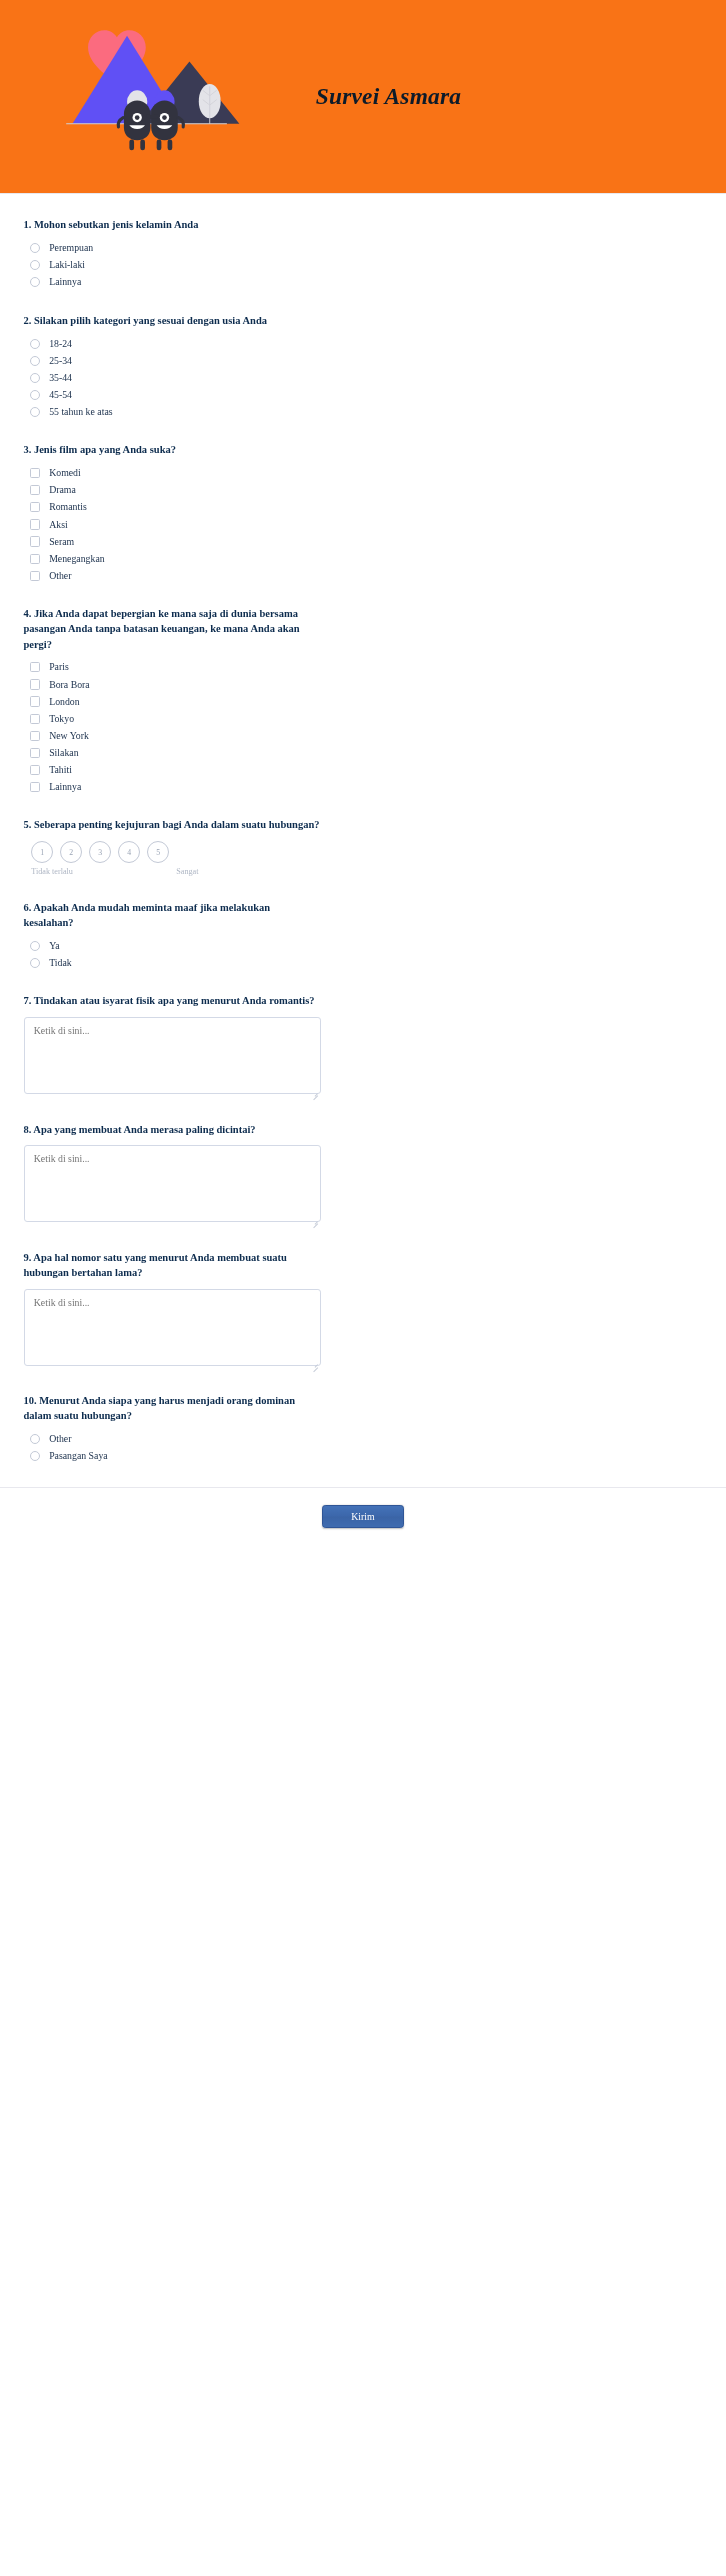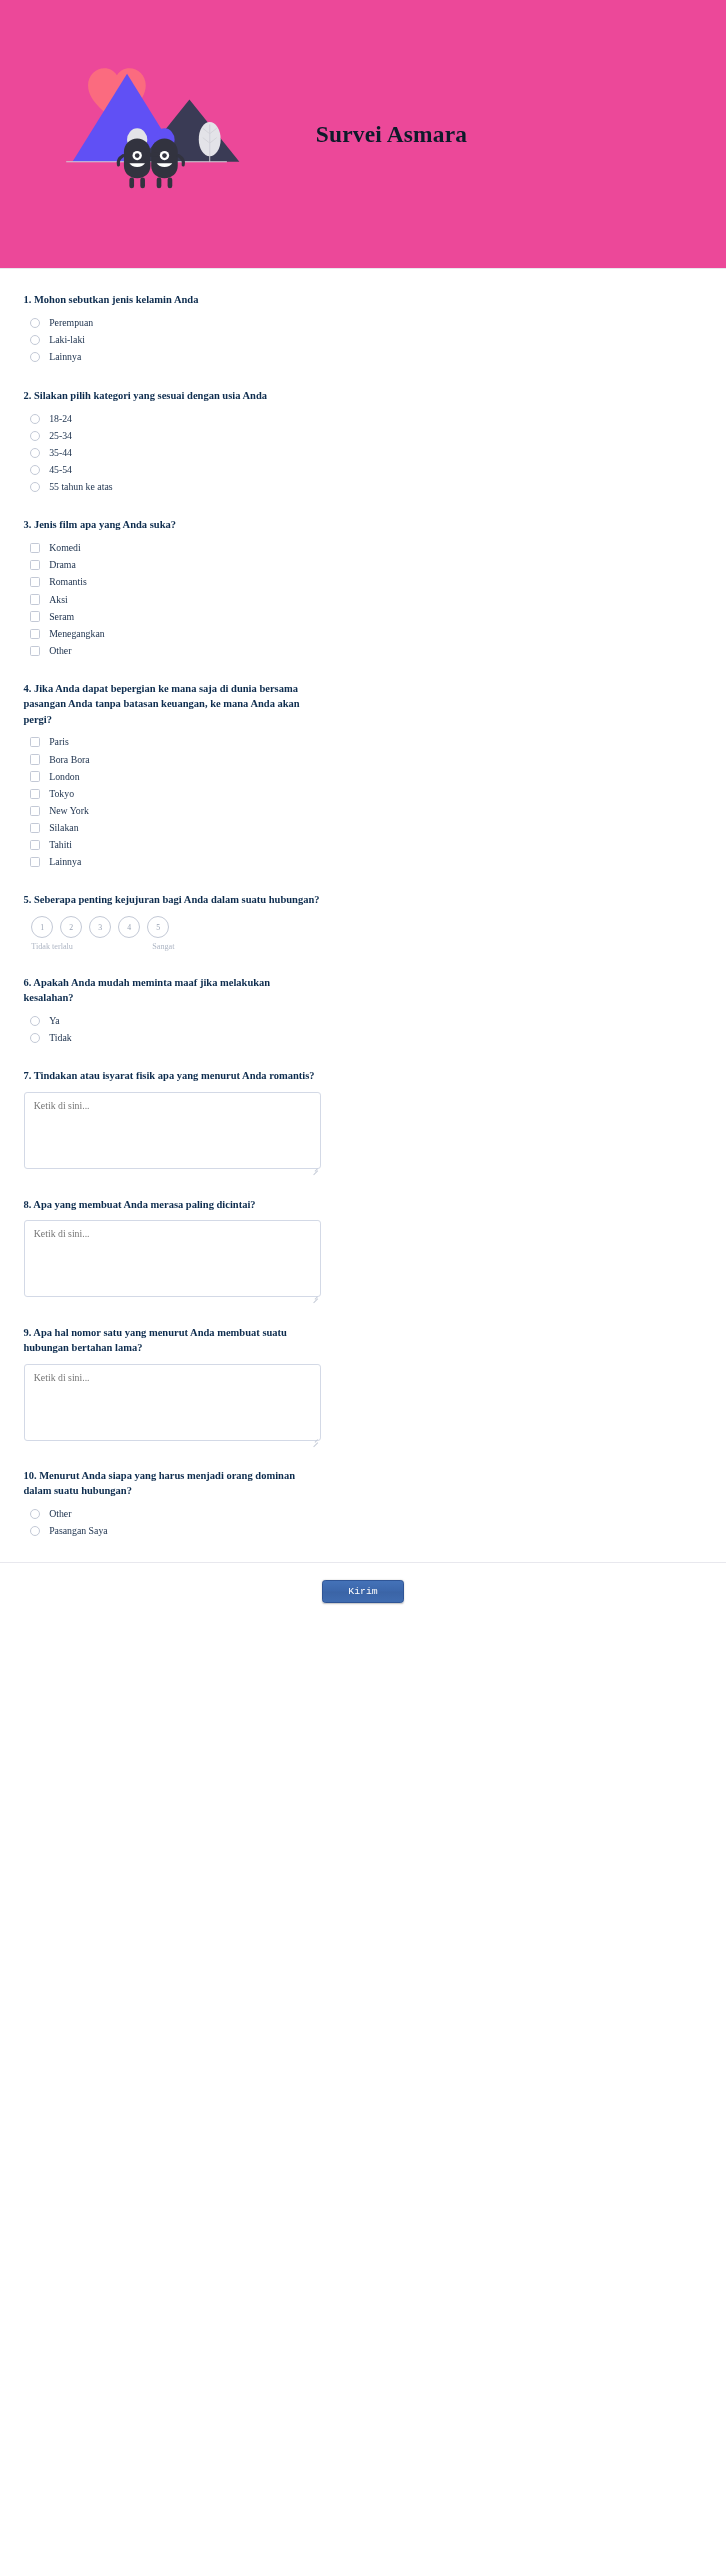--- a/index.html
+++ b/index.html
@@ -9,27 +9,28 @@
     background: #ffffff;
     font-family: "Liberation Serif", "DejaVu Serif", serif;
     color: #102a43;
     -webkit-font-smoothing: antialiased;
   }
 
   .page { width: 726px; background: #fff; }
 
   
   .header {
-    height: 269px;
+    height: 194px;
     display: flex;
     align-items: center;
     justify-content: flex-start;
     padding-left: 35px;
     border-bottom: 0.8px solid #e8e8ee;
-    background: #ec4899;
+    background: #f97316;
+    font-style: italic;
   }
   .header-art { width: 273px; height: 195px; flex: 0 0 273px; }
   .header-title {
     font-size: 23.4px;
     font-weight: bold;
     letter-spacing: 0.2px;
     color: #0d1b2a;
     margin-left: 7.8px;
     font-family: "Liberation Serif", "DejaVu Serif", serif;
   }
@@ -92,20 +93,21 @@
     color: #9aa4b5;
     margin-right: 7px;
   }
   .rating-legend {
     display: flex;
     margin-left: 7.8px;
     font-size: 8.2px;
     color: #aeb6c4;
     height: 11px;
     align-items: center;
+    gap: 24px;
   }
   .legend-low { width: 121px; }
   .legend-high { }
 
   
   .textarea-box {
     width: 297px;
     height: 77px;
     border: 0.8px solid #d3d9e6;
     border-radius: 3.1px;
@@ -143,21 +145,21 @@
     margin-top: 14px;
   }
   .submit-btn {
     width: 82px;
     height: 23.4px;
     border: 0.8px solid #2f5596;
     border-radius: 3.1px;
     background: linear-gradient(180deg,#4472b8 0%, #3c67ab 48%, #3b64a6 52%, #406cb0 100%);
     color: #ffffff;
     font-size: 9.8px;
-    font-family: Liberation Mono, monospace;
+    font-family: Liberation Serif, serif;
     cursor: pointer;
     box-shadow: 0 0.8px 1.6px rgba(0,0,0,.25);
     display: flex;
     align-items: center;
     justify-content: center;
   }
 </style>
 </head>
 <body>
 

